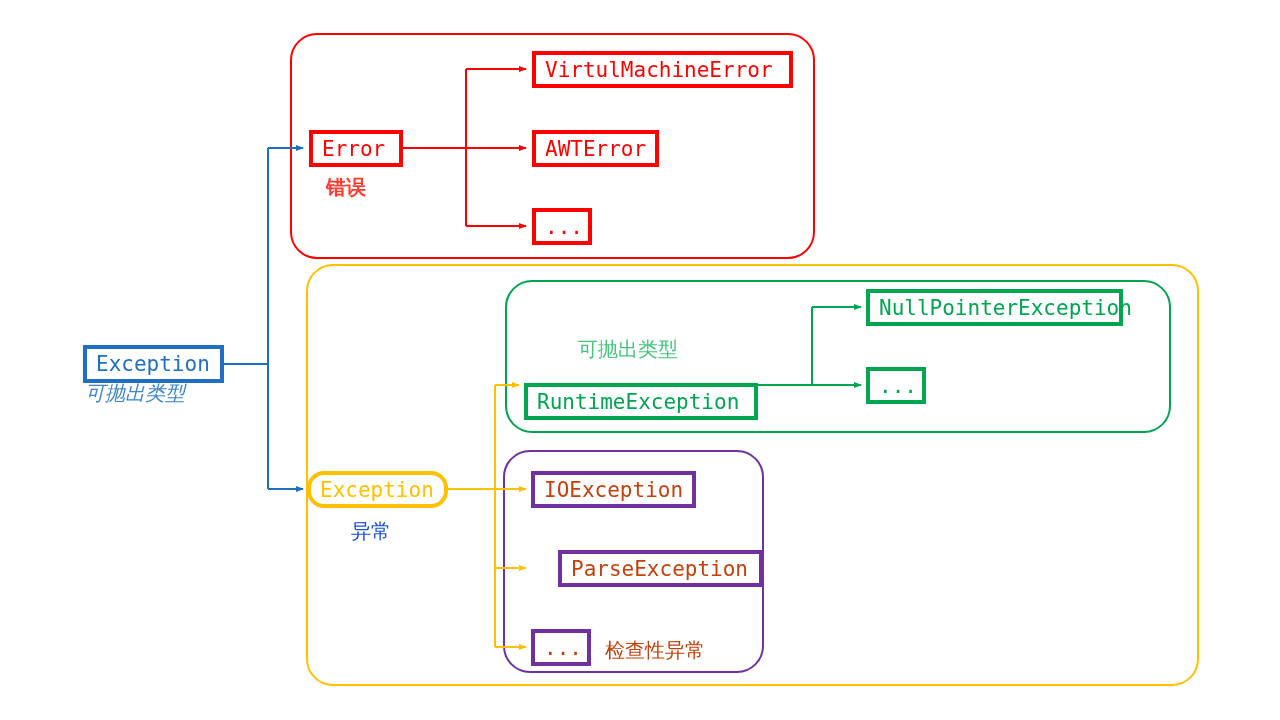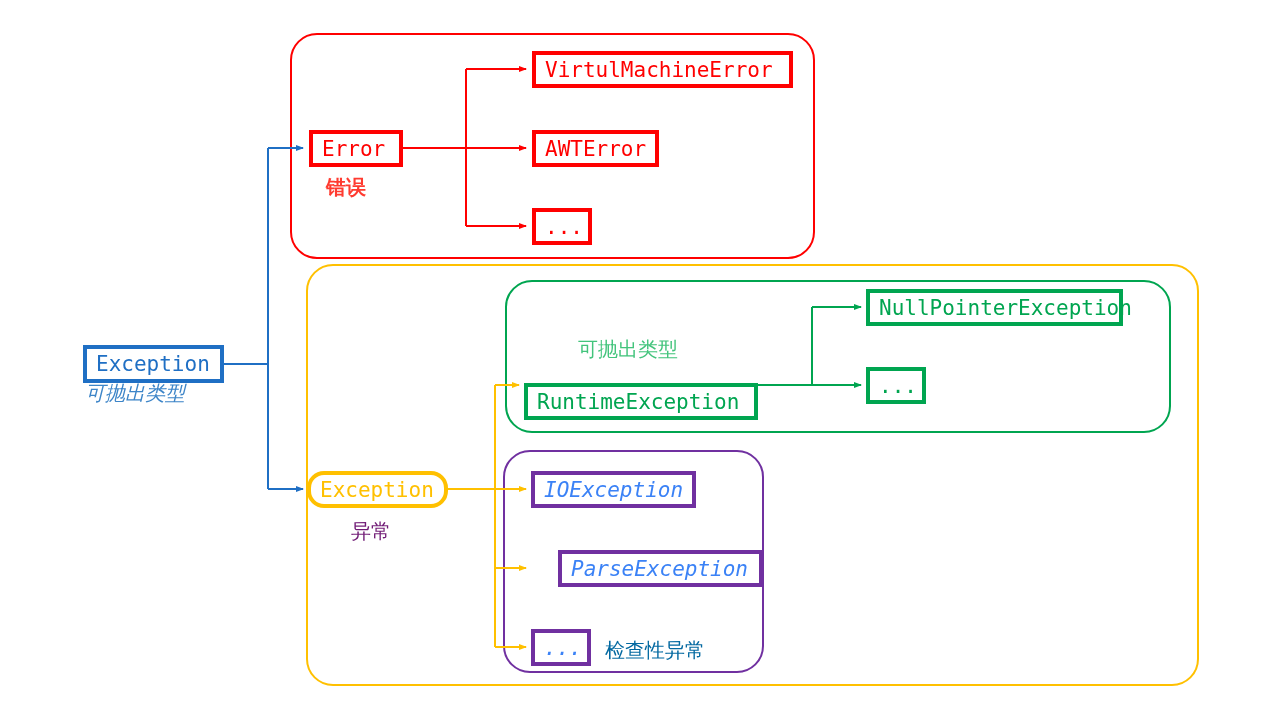--- a/index.html
+++ b/index.html
@@ -14,25 +14,25 @@
         font-size:21px;letter-spacing:0px;white-space:nowrap;padding:0 9px;}
   .cap{position:absolute;white-space:nowrap;
        font-family:"DejaVu Sans","Liberation Sans",sans-serif;font-size:20px;}
 
   
   .c-blue   {border-color:#1F6FC4;color:#1F6FC4;}
   .t-blue   {color:#3D85C8;}
   .c-red    {border-color:#FF0000;color:#FF0000;}
   .t-red    {color:#FF3B30;font-weight:bold;}
   .c-amber  {border-color:#FFC000;color:#FFC000;border-radius:17px;}
-  .t-amber  {color:#701a75;}
+  .t-amber  {color:#1d4ed8;}
   .c-green  {border-color:#00A550;color:#00A550;}
   .t-green  {color:#43C47C;}
-  .c-purple {border-color:#7030A0;color:#3b82f6;font-style:italic;}
-  .t-purple {color:#0369a1;}
+  .c-purple {border-color:#7030A0;color:#c2410c;}
+  .t-purple {color:#c2410c;}
 </style>
 </head>
 <body>
 
 <div id="stage">
 
   <svg class="layer" viewBox="0 0 1280 720">
     <defs>
       <marker id="ah-blue" markerWidth="8" markerHeight="8" refX="7" refY="3" orient="auto" markerUnits="userSpaceOnUse">
         <path d="M0,0 L8,3 L0,6 z" fill="#1F6FC4"></path>

